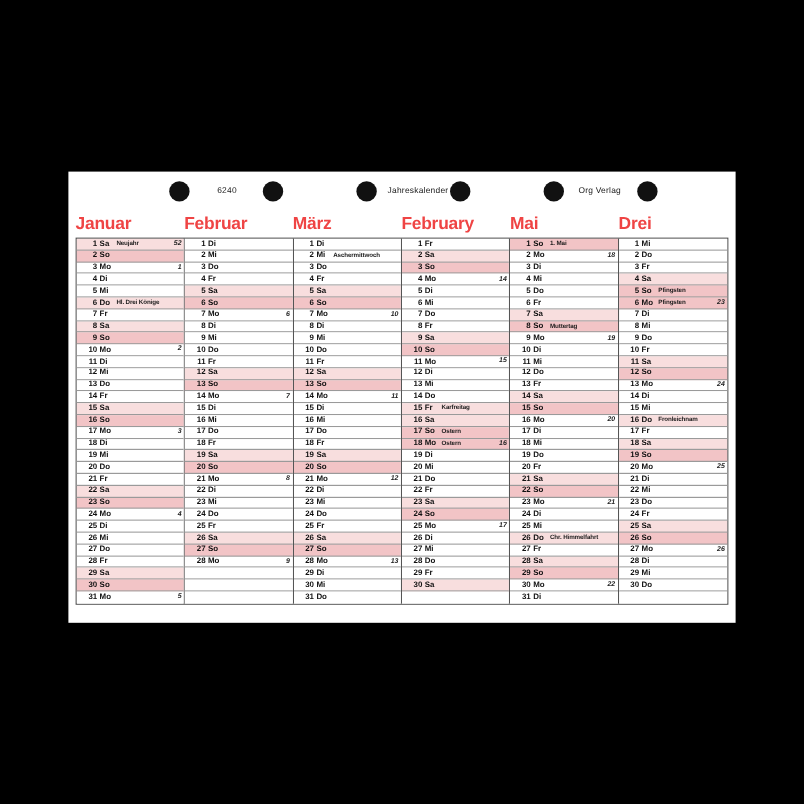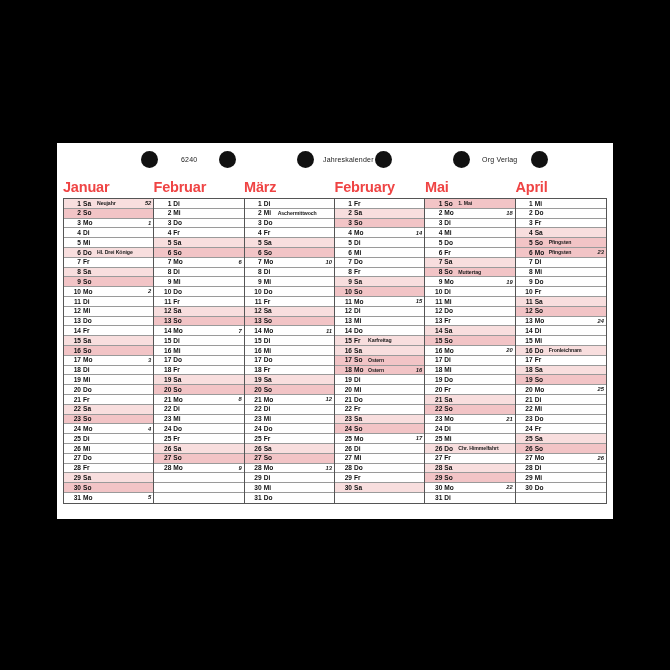--- a/index.html
+++ b/index.html
@@ -167,21 +167,21 @@
       <div class="header-label" id="label-title">Jahreskalender</div>
       <div class="header-label" id="label-publisher">Org Verlag</div>
     </div>
 
     <div id="month-heads">
       <div class="month-head">Januar</div>
       <div class="month-head">Februar</div>
       <div class="month-head">März</div>
       <div class="month-head">February</div>
       <div class="month-head">Mai</div>
-      <div class="month-head">April</div>
+      <div class="month-head">Drei</div>
     </div>
 
     <div id="grid">
         <div class="month-col">
           <div class="day-row sat">
             <span class="d-num">1</span>
             <span class="d-dow">Sa</span>
             <span class="d-note">Neujahr</span>
             <span class="d-week">52</span>
           </div>

